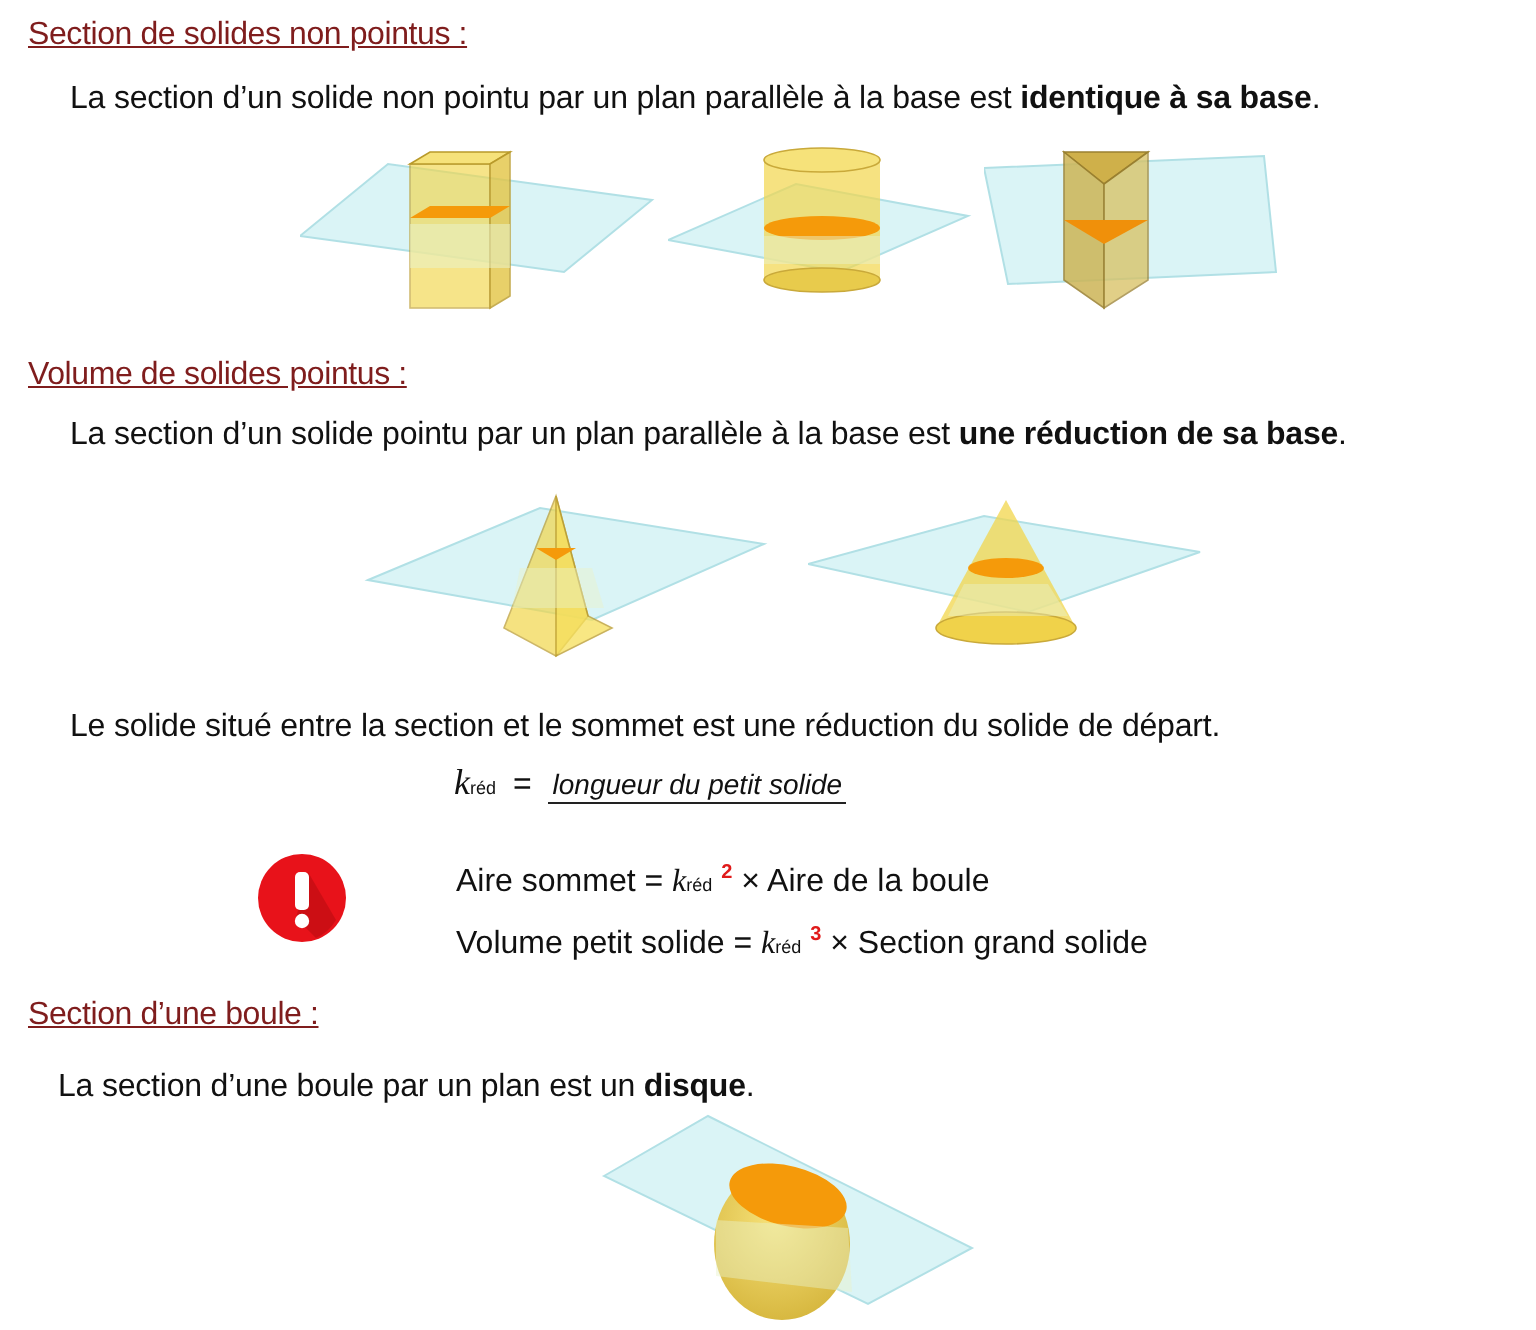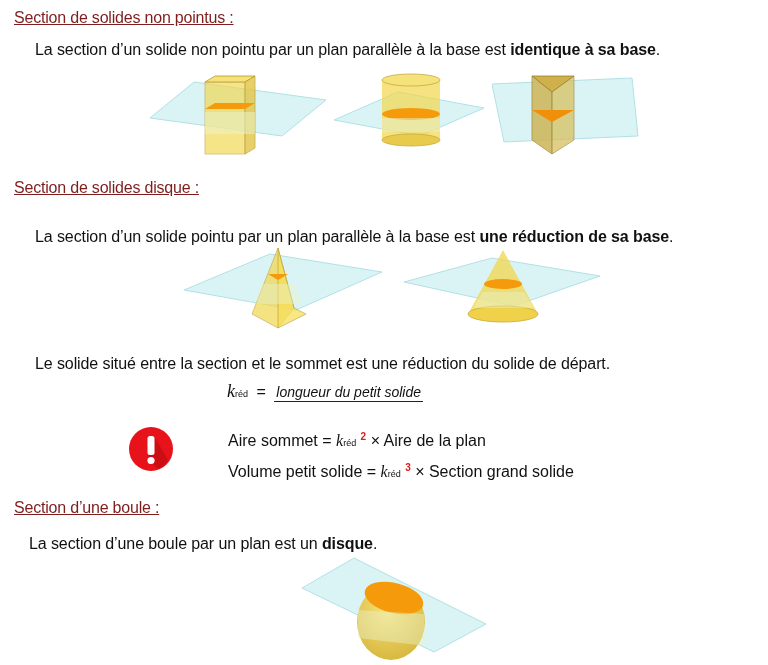--- a/index.html
+++ b/index.html
@@ -56,22 +56,22 @@
 <div class="abs fig" style="left:492px; top:72px;">
   <svg width="150" height="90" viewBox="0 0 150 90">
     <polygon points="0,12 140,6 146,64 12,70" fill="#d6f3f6" stroke="#a9dde3" stroke-width="1" opacity="0.9"></polygon>
     <polygon points="40,4 82,4 60,20" fill="#cfb04a" stroke="#9a8030" stroke-width="0.8"></polygon>
     <polygon points="40,4 60,20 60,82 40,68" fill="#cdb556" opacity="0.85" stroke="#9a8030" stroke-width="0.8"></polygon>
     <polygon points="60,20 82,4 82,68 60,82" fill="#d8c060" opacity="0.75" stroke="#9a8030" stroke-width="0.8"></polygon>
     <polygon points="40,38 82,38 60,50" fill="#f0900a"></polygon>
   </svg>
 </div>
 
-<div class="abs heading" style="left:14px; top:179px;">Section de solides disque :</div>
-<div class="abs para" style="left:35px; top:228px;">
+<div class="abs heading" style="left:14px; top:179px;">Volume de solides pointus :</div>
+<div class="abs para" style="left:35px; top:209px;">
   <span>La section d’un solide pointu par un plan parallèle à la base est </span><b>une réduction de sa base</b><span>.</span>
 </div>
 
 <div class="abs fig" style="left:180px; top:244px;">
   <svg width="205" height="88" viewBox="0 0 205 88">
     <polygon points="4,46 90,10 202,28 116,66" fill="#d6f3f6" stroke="#a9dde3" stroke-width="1" opacity="0.9"></polygon>
     <polygon points="98,4 72,70 98,84 114,64" fill="#f2d64b" opacity="0.7" stroke="#b99a2a" stroke-width="0.8"></polygon>
     <polygon points="98,4 114,64 126,70 98,84" fill="#f6df5a" opacity="0.75" stroke="#b99a2a" stroke-width="0.8"></polygon>
     <polygon points="88,30 108,30 98,36" fill="#f59a0a"></polygon>
     <polygon points="80,40 116,40 122,60 76,60" fill="#e9f2c9" opacity="0.45"></polygon>
@@ -103,21 +103,21 @@
     <circle cx="23" cy="23" r="22" fill="#e8121a"></circle>
     <path d="M26 10 L40 34 A22 22 0 0 1 30 43 L20 33 Z" fill="#c10d13" opacity="0.7"></path>
     <rect x="19.5" y="10" width="7" height="19" rx="2.5" fill="#ffffff"></rect>
     <circle cx="23" cy="34.5" r="3.6" fill="#ffffff"></circle>
   </svg>
 </div>
 
 <div class="abs rule-line" style="left:228px; top:431px;">
   <span>Aire sommet = </span><span class="k" style="font-size:16px;">k</span><span class="sub">réd</span>
   <span class="exp">2</span>
-  <span>× Aire de la plan</span>
+  <span>× Aire de la boule</span>
 </div>
 <div class="abs rule-line" style="left:228px; top:462px;">
   <span>Volume petit solide = </span><span class="k" style="font-size:16px;">k</span><span class="sub">réd</span>
   <span class="exp">3</span>
   <span>× Section grand solide</span>
 </div>
 
 <div class="abs heading" style="left:14px; top:499px;">Section d’une boule :</div>
 <div class="abs para" style="left:29px; top:535px;">
   <span>La section d’une boule par un plan est un </span><b>disque</b><span>.</span>

